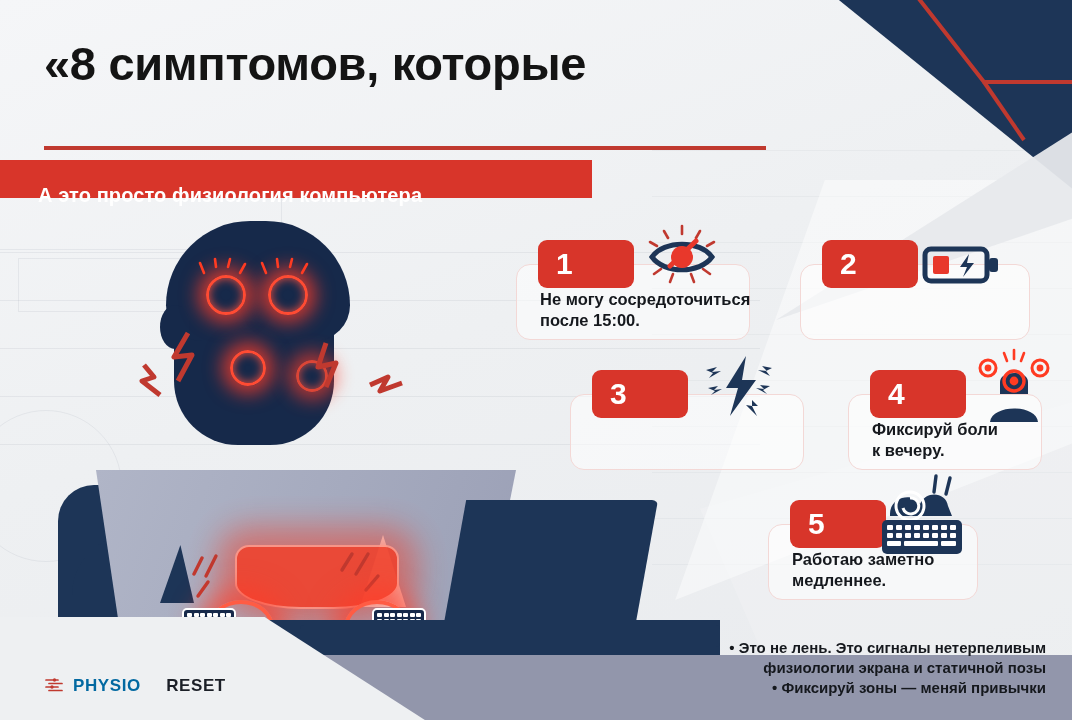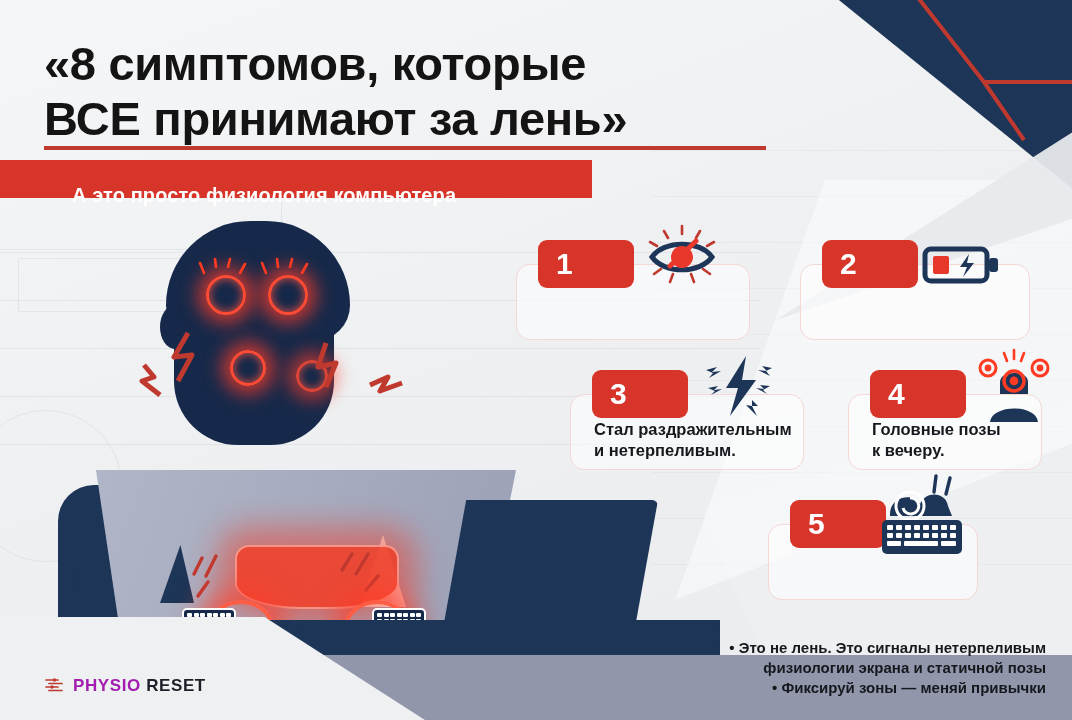--- a/index.html
+++ b/index.html
@@ -38,21 +38,21 @@
     font-size:47px;line-height:55px;font-weight:bold;color:#141414;
     letter-spacing:-.3px;
   }
   .headline .l2{display:block;}
   .hl-rule{position:absolute;left:44px;top:146px;width:722px;height:4px;background:#c0392f;}
   .subbar{
     position:absolute;left:0;top:160px;width:592px;height:38px;background:#d8352a;
     display:flex;align-items:center;
   }
   .subbar span{
-    color:#fff;font-size:20px;font-weight:bold;padding-left:72px;letter-spacing:.1px;margin-top:32px;
+    color:#fff;font-size:20px;font-weight:bold;padding-left:38px;letter-spacing:.1px;margin-top:32px;
   }
 
   
   .person{position:absolute;left:0;top:215px;width:520px;height:505px;}
   .chairback{position:absolute;left:58px;top:270px;width:170px;height:230px;background:#1d3557;border-radius:36px 12px 0 0;}
   .torso{
     position:absolute;left:94px;top:300px;width:340px;height:230px;
     background:linear-gradient(120deg,#b9bdce 0%,#a8adc2 60%,#9ea3b9 100%);
     border-radius:120px 120px 0 0;
   }
@@ -133,22 +133,22 @@
   .footer-note{
     position:absolute;right:26px;bottom:22px;text-align:right;
     font-size:15px;line-height:20px;color:#15181d;font-weight:bold;white-space:pre-line;
   }
   .wedge-white{
     position:absolute;left:-2px;bottom:-2px;width:430px;height:105px;background:#eef0f2;
     clip-path:polygon(0 0,62% 0,100% 100%,0 100%);
   }
   .logo{position:absolute;left:44px;bottom:24px;display:flex;align-items:center;gap:9px;}
   .logo-txt{font-size:17px;font-weight:bold;letter-spacing:.6px;}
-  .logo-txt .p{color:#a21caf;}
-  .logo-txt .r{color:#1b1f27;}
+  .logo-txt .p{color:#0369a1;}
+  .logo-txt .r{color:#1b1f27;margin-left:20px;}
 </style>
 </head>
 <body>
 
 <div id="stage">
 
   <div class="bg-base"></div>
 
   <div>
     <div class="hline" style="top:252px"></div>
@@ -180,21 +180,20 @@
   <div class="dark-corner2"></div>
   <div class="corner-white"></div>
 
   <svg style="position:absolute;right:0;top:0;width:300px;height:190px;" viewBox="0 0 300 190">
     <path d="M140 -10 L212 82 L300 82" stroke="#c0392f" stroke-width="4" fill="none"></path>
     <path d="M212 82 L252 140" stroke="#c0392f" stroke-width="4" fill="none"></path>
   </svg>
 
   <div class="headline">
     <span class="l1">«8 симптомов, которые</span>
-    <span class="l2">ВСЕ принимают за лень»</span>
   </div>
   <div class="hl-rule"></div>
 
   <div class="subbar">
     <span>А это просто физиология компьютера</span>
   </div>
 
   <div class="person">
     <div class="chairback"></div>
     <div class="torso"></div>
@@ -309,20 +308,22 @@
 
     <div class="lap-screen"></div>
     <div class="desk"></div>
     <div class="lap-base"></div>
     <div class="desk2"></div>
   </div>
 
   <div class="card" style="left:516px;top:240px;width:232px;height:98px;">
     <div class="card-box" style="width:232px;height:74px;"></div>
     <div class="num">1</div>
+    <div class="card-text" style="top:49px;width:226px;">Не могу сосредоточиться
+после 15:00.</div>
     <svg class="card-icon" style="left:124px;top:-16px;width:84px;height:66px;" viewBox="0 0 84 66">
       <g stroke="#c0392f" stroke-width="2.6" stroke-linecap="round">
         <path d="M42 2 L42 10"></path>
           <path d="M24 7 L28 14"></path>
           <path d="M60 7 L56 14"></path>
         <path d="M10 18 L17 22"></path>
           <path d="M74 18 L67 22"></path>
         <path d="M14 50 L21 45"></path>
           <path d="M70 50 L63 45"></path>
         <path d="M30 58 L33 50"></path>
@@ -341,38 +342,36 @@
       <rect x="3" y="7" width="62" height="32" rx="6" fill="none" stroke="#1d3557" stroke-width="5"></rect>
       <rect x="67" y="16" width="9" height="14" rx="3" fill="#1d3557"></rect>
       <rect x="11" y="14" width="16" height="18" rx="2" fill="#e8382b"></rect>
       <path d="M47 12 L38 25 L45 25 L41 35 L52 21 L45 21 Z" fill="#1d3557"></path>
     </svg>
   </div>
 
   <div class="card" style="left:570px;top:370px;width:232px;height:98px;">
     <div class="card-box" style="width:232px;height:74px;"></div>
     <div class="num">3</div>
-    <div class="card-text" style="top:49px;width:228px;">Стал раздражительным
-и нетерпеливым.</div>
     <svg class="card-icon" style="left:130px;top:-16px;width:80px;height:66px;" viewBox="0 0 80 66">
       <path d="M46 2 L26 34 L38 34 L30 62 L56 26 L42 26 Z" fill="#1d3557"></path>
       <g fill="#1d3557">
         <path d="M6 16 L17 13 L12 18 L21 17 L9 24 L13 19 Z"></path>
         <path d="M8 34 L18 32 L14 36 L22 35 L11 41 L15 37 Z"></path>
         <path d="M72 14 L62 12 L67 17 L58 16 L70 22 L66 17 Z"></path>
         <path d="M70 32 L60 31 L64 35 L56 34 L67 40 L63 36 Z"></path>
         <path d="M52 46 L58 52 L52 52 L57 62 L46 51 L52 52 Z"></path>
       </g>
     </svg>
   </div>
 
   <div class="card" style="left:848px;top:370px;width:192px;height:98px;">
     <div class="card-box" style="width:192px;height:74px;"></div>
     <div class="num">4</div>
-    <div class="card-text" style="top:49px;width:188px;">Головные позы
+    <div class="card-text" style="top:49px;width:188px;">Фиксируй боли
 к вечеру.</div>
     <svg class="card-icon" style="left:128px;top:-22px;width:76px;height:76px;" viewBox="0 0 76 76">
       <g stroke="#ff3b22" stroke-width="2.6" stroke-linecap="round">
         <path d="M38 2 L38 11"></path>
           <path d="M28 5 L31 13"></path>
           <path d="M48 5 L45 13"></path>
       </g>
       <circle cx="12" cy="20" r="8" fill="none" stroke="#ff3b22" stroke-width="3"></circle>
       <circle cx="12" cy="20" r="3.4" fill="#ff3b22"></circle>
       <circle cx="64" cy="20" r="8" fill="none" stroke="#ff3b22" stroke-width="3"></circle>
@@ -380,20 +379,22 @@
       <path d="M24 34 C24 22, 52 22, 52 34 L52 46 L24 46 Z" fill="#1d3557"></path>
       <path d="M14 74 C16 56, 60 56, 62 74 Z" fill="#1d3557"></path>
       <circle cx="38" cy="33" r="10" fill="none" stroke="#ff3b22" stroke-width="3.4"></circle>
       <circle cx="38" cy="33" r="4.4" fill="#ff3b22"></circle>
     </svg>
   </div>
 
   <div class="card" style="left:768px;top:500px;width:208px;height:98px;">
     <div class="card-box" style="width:208px;height:74px;"></div>
     <div class="num">5</div>
+    <div class="card-text" style="top:49px;width:204px;">Работаю заметно
+медленнее.</div>
     <svg class="card-icon" style="left:108px;top:-30px;width:92px;height:92px;" viewBox="0 0 92 92">
       <g stroke="#1d3557" stroke-width="3.4" stroke-linecap="round">
         <path d="M60 6 L58 22"></path>
           <path d="M74 8 L70 24"></path>
       </g>
       <path d="M14 44 C14 26, 38 22, 44 34 C50 20, 70 22, 72 36 L76 46 L14 46 Z" fill="#1d3557"></path>
       <circle cx="34" cy="36" r="14" fill="none" stroke="#fff" stroke-width="3"></circle>
       <path d="M34 36 m0 -8 a8 8 0 1 1 -7 10" fill="none" stroke="#fff" stroke-width="3"></path>
       <rect x="6" y="50" width="80" height="34" rx="5" fill="#1d3557"></rect>
       <g fill="#fff">

